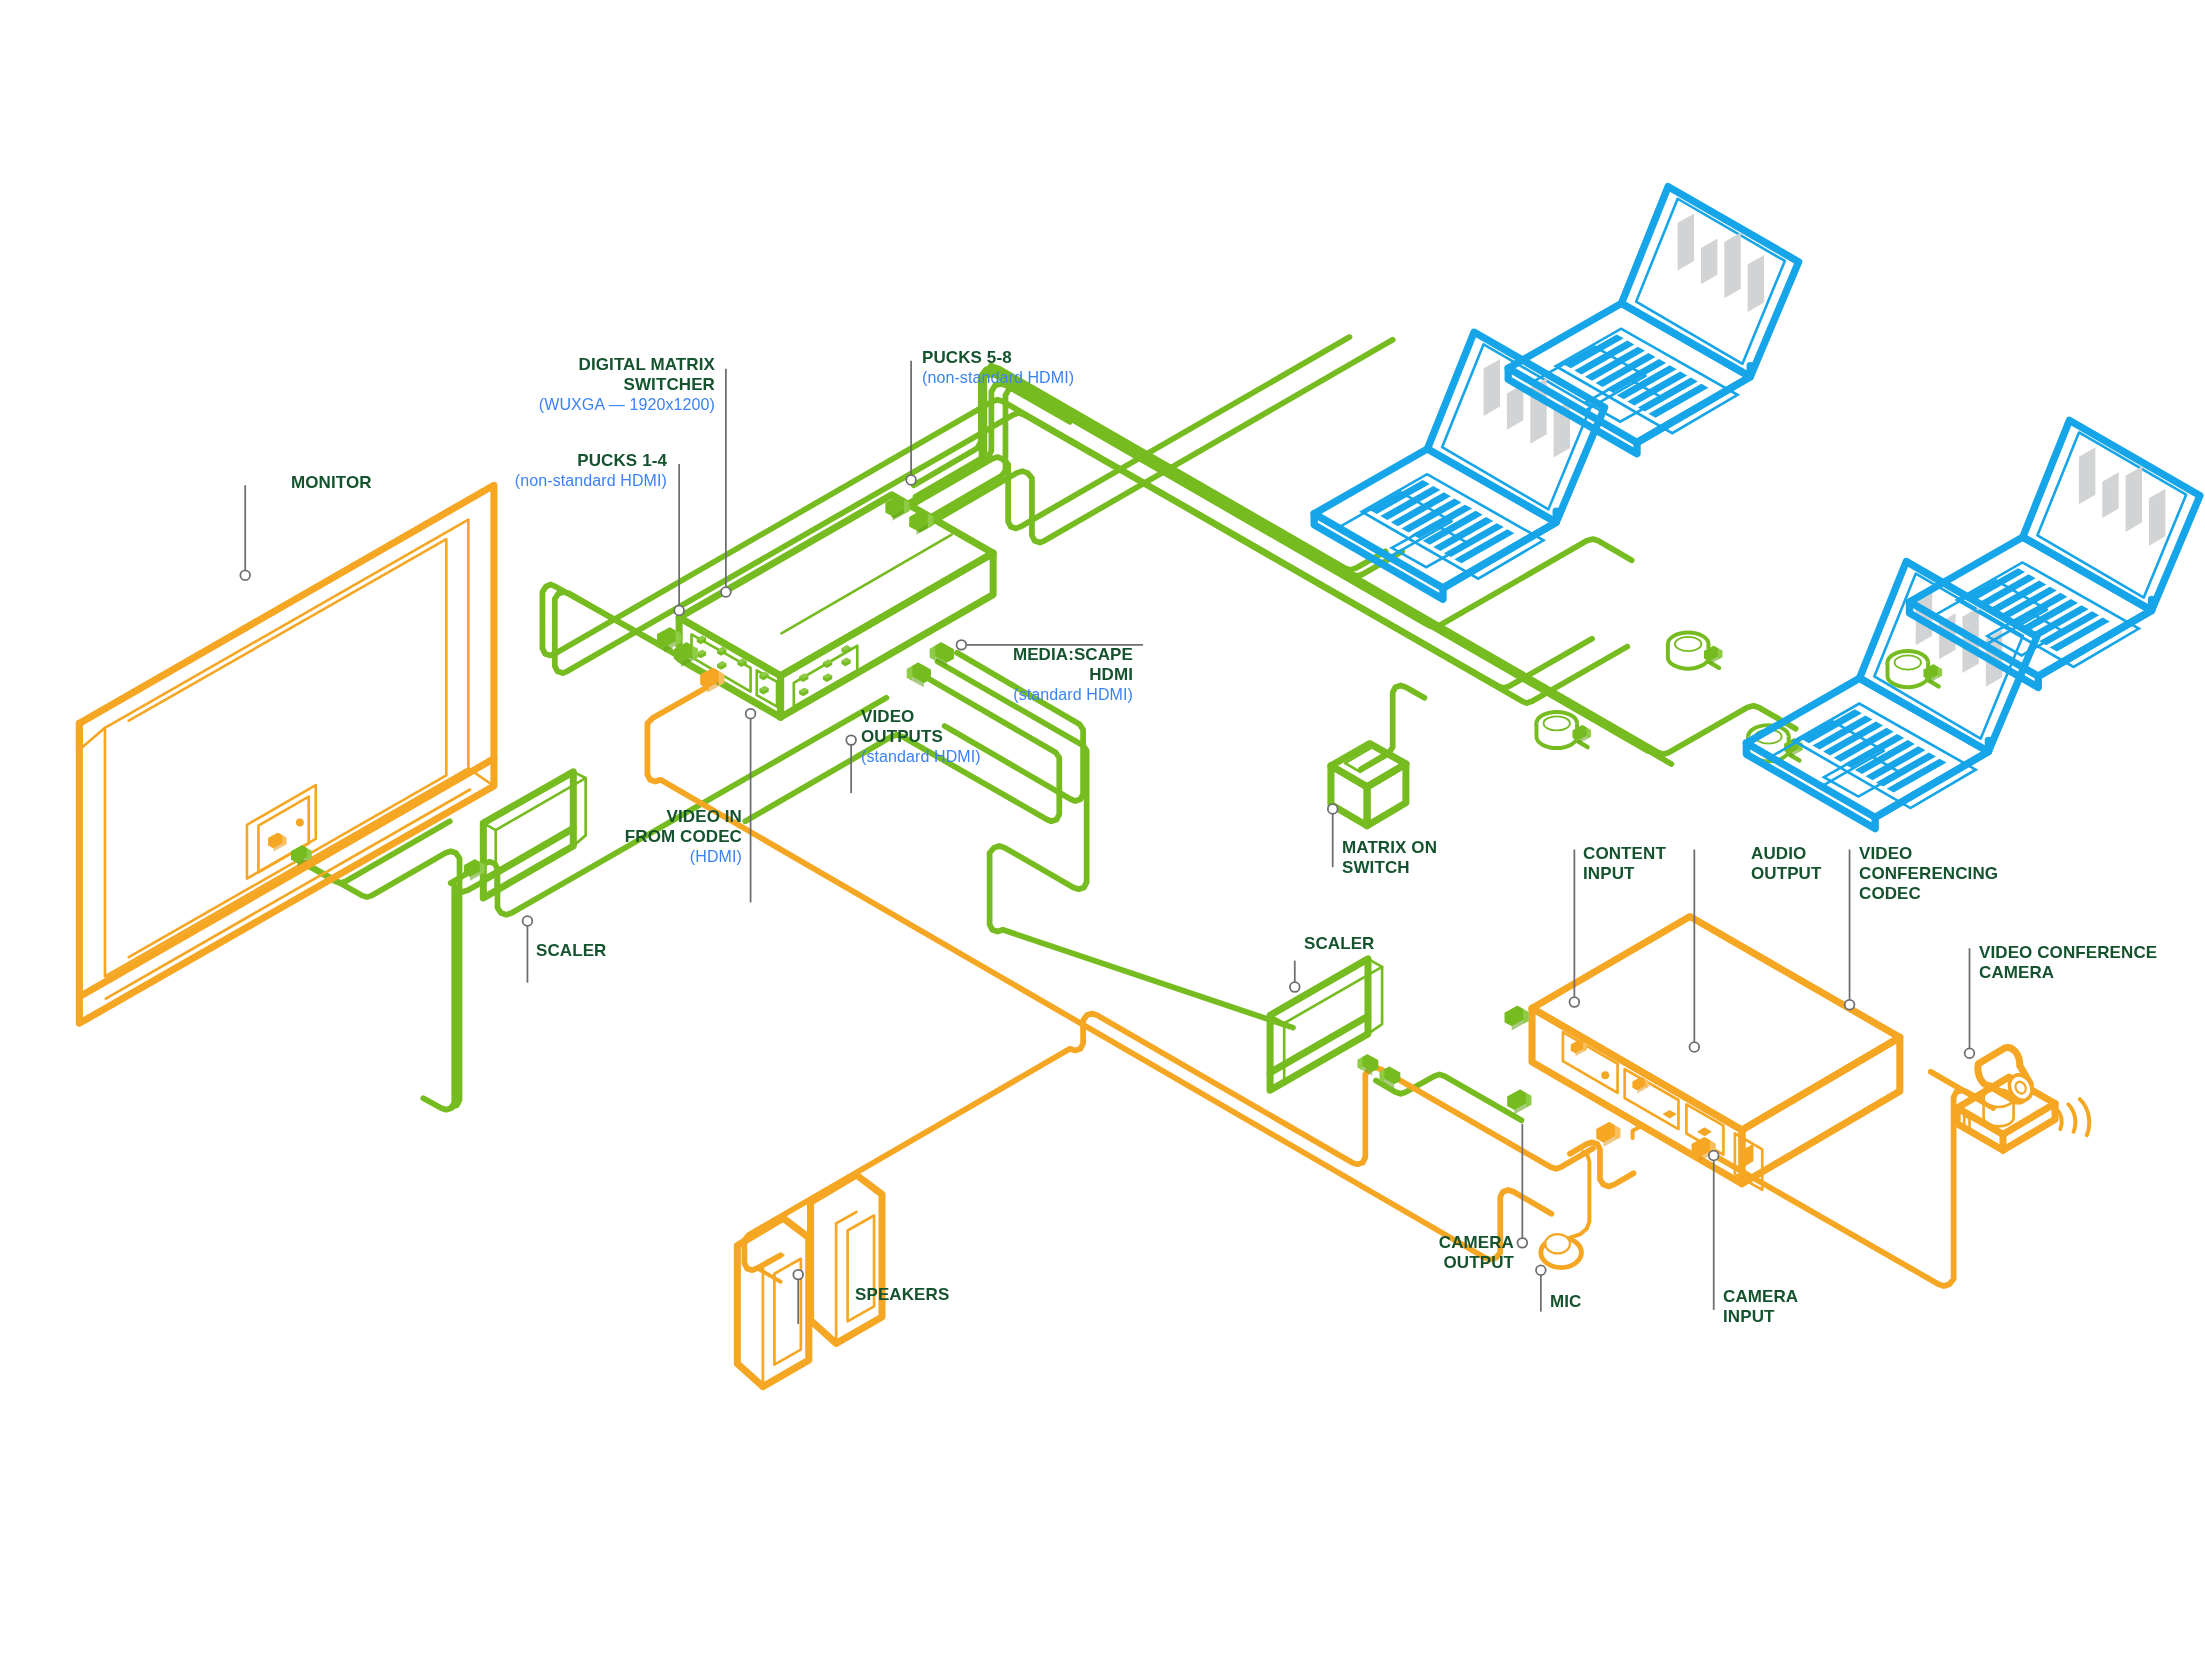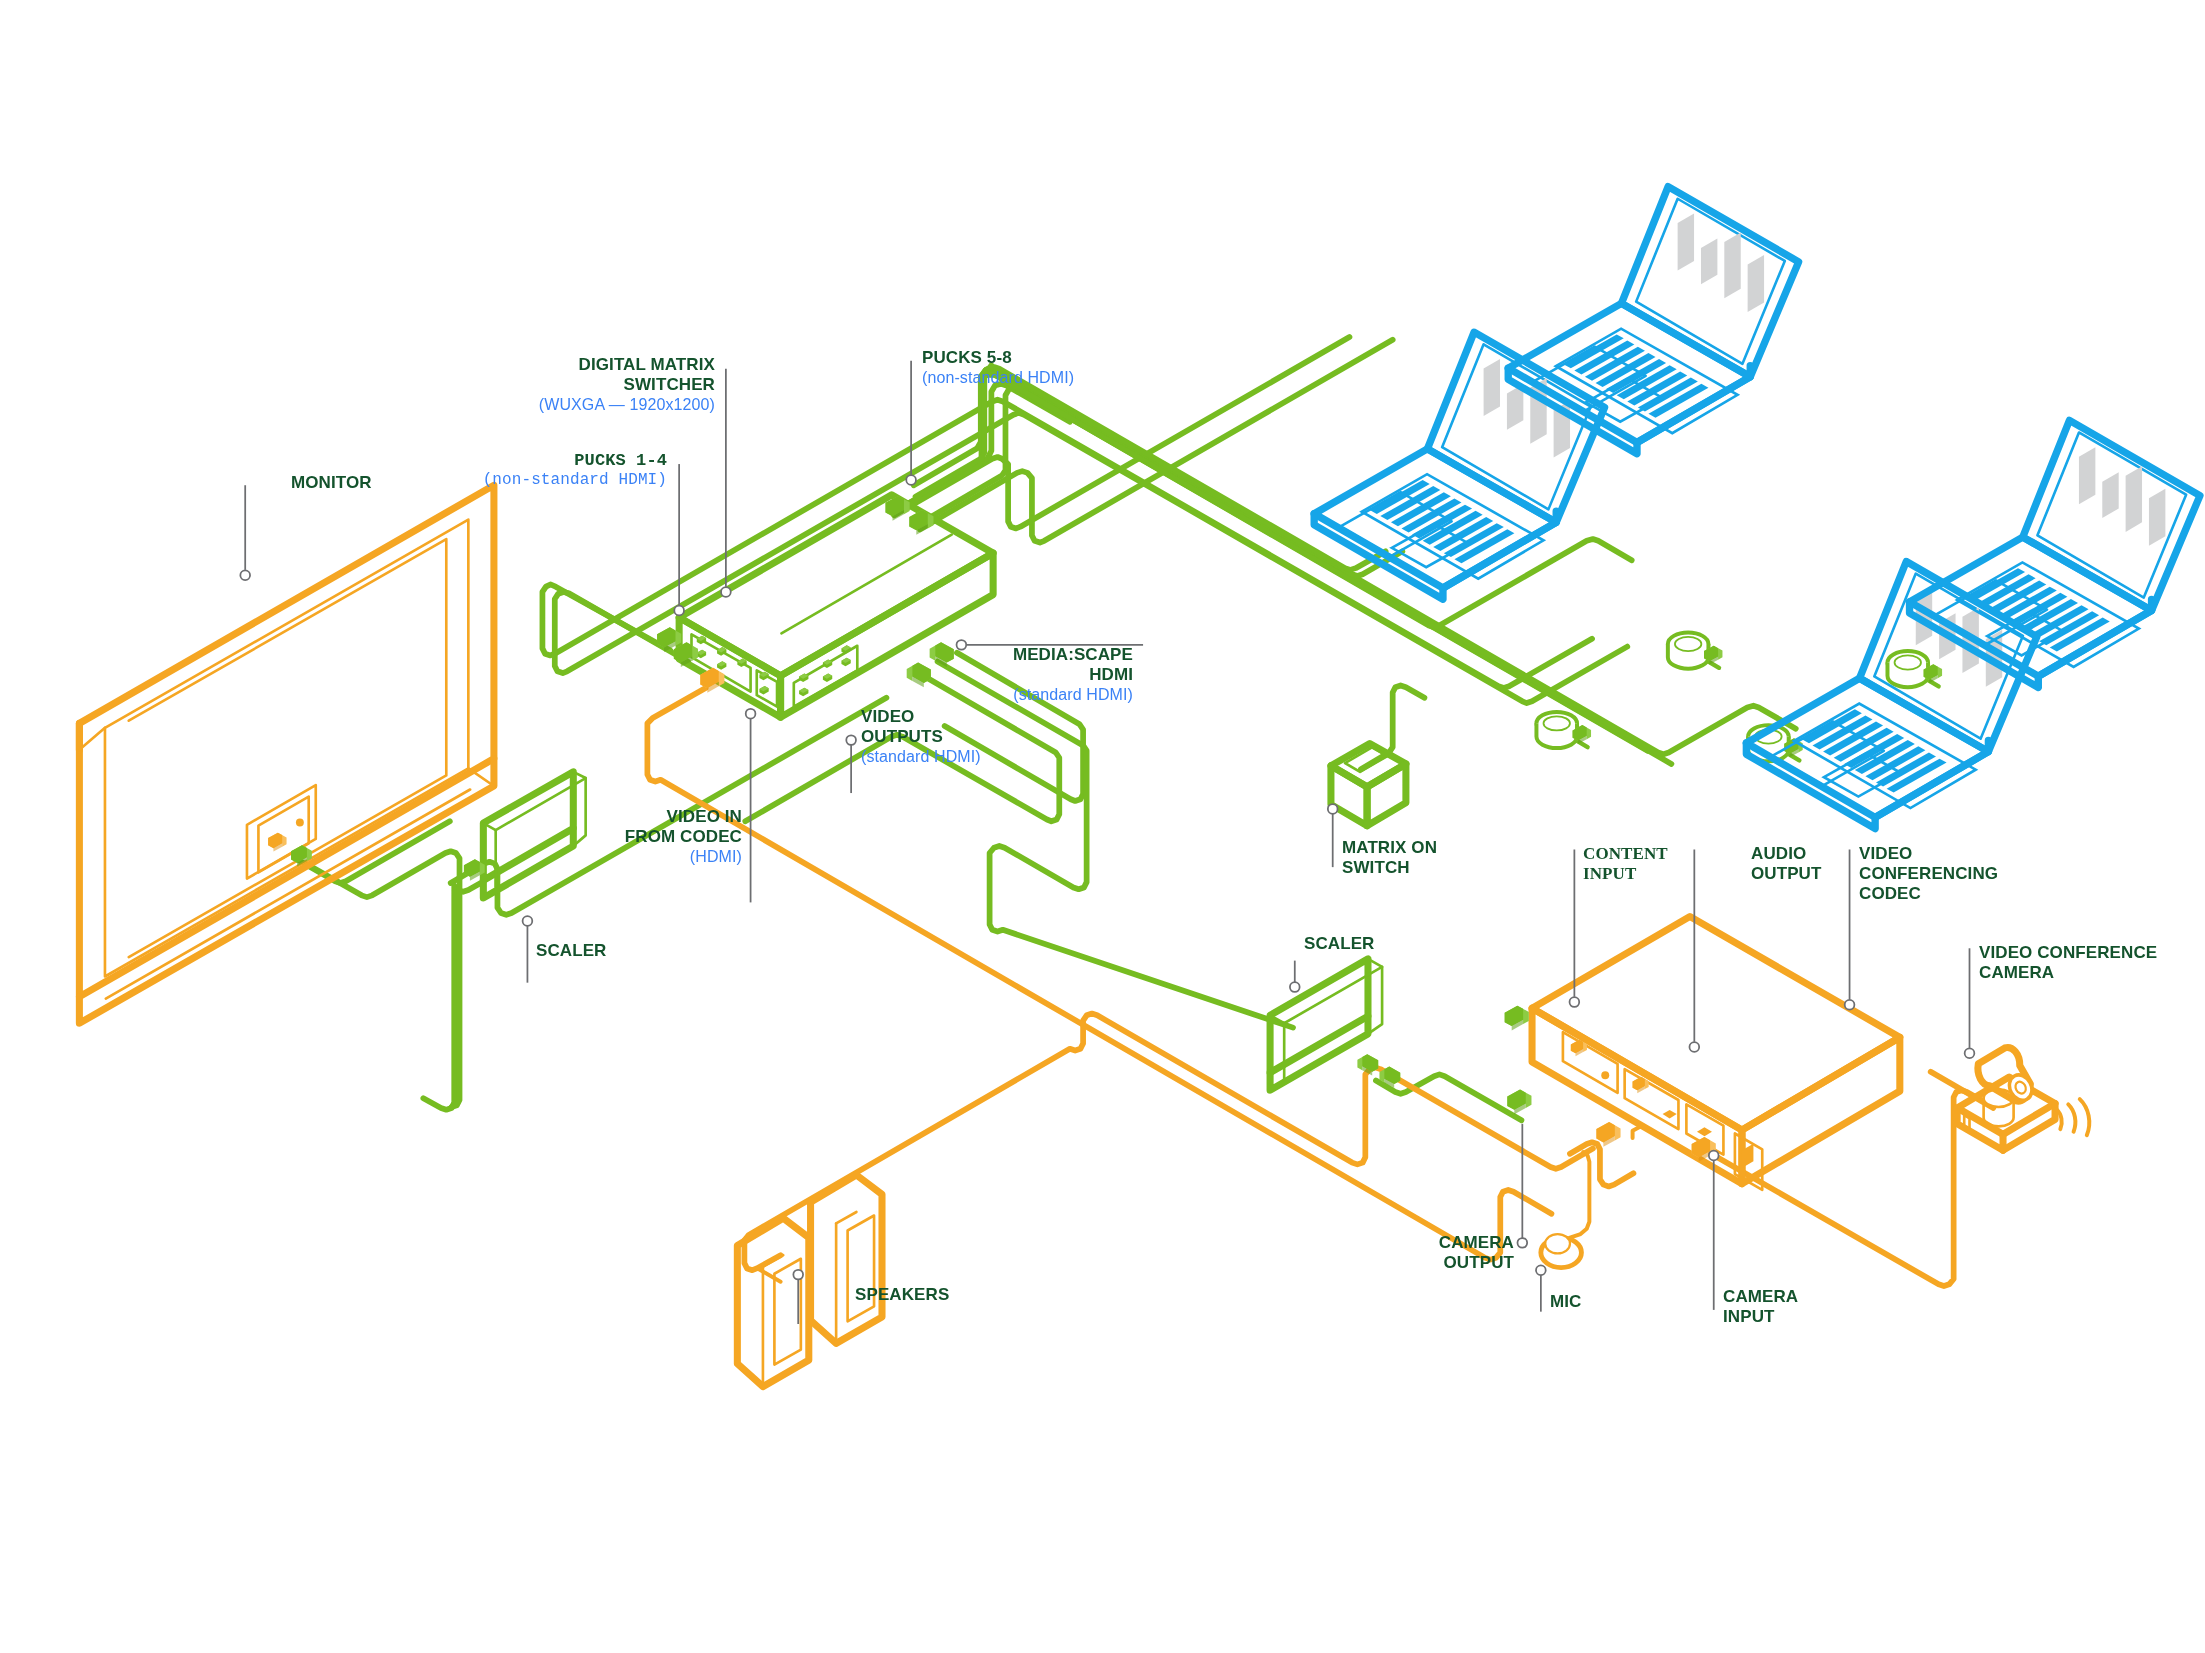--- a/index.html
+++ b/index.html
@@ -553,21 +553,21 @@
 <div class="lbl left" style="left:255px; top:473px; width:185px;margin-left:36px;">
   <div class="ttl">MONITOR</div>
 </div>
 
 <div class="lbl right" style="left:459px; top:355px; width:256px;">
   <div class="ttl">DIGITAL MATRIX
 SWITCHER</div>
   <div class="sub">(WUXGA — 1920x1200)</div>
 </div>
 
-<div class="lbl right" style="left:441px; top:451px; width:226px;font-family:Liberation Mono, monospace;">
+<div class="lbl right" style="left:441px; top:451px; width:226px;">
   <div class="ttl">PUCKS 1-4</div>
   <div class="sub">(non-standard HDMI)</div>
 </div>
 
 <div class="lbl left" style="left:922px; top:348px; width:229px;">
   <div class="ttl">PUCKS 5-8</div>
   <div class="sub">(non-standard HDMI)</div>
 </div>
 
 <div class="lbl right" style="left:970px; top:645px; width:163px;">
@@ -598,21 +598,21 @@
 
 <div class="lbl left" style="left:1342px; top:838px; width:146px;">
   <div class="ttl">MATRIX ON
 SWITCH</div>
 </div>
 
 <div class="lbl left" style="left:1304px; top:934px; width:132px;">
   <div class="ttl">SCALER</div>
 </div>
 
-<div class="lbl left" style="left:1583px; top:844px; width:132px;font-family:Liberation Serif, serif;">
+<div class="lbl left" style="left:1583px; top:844px; width:132px;">
   <div class="ttl">CONTENT
 INPUT</div>
 </div>
 
 <div class="lbl left" style="left:1703px; top:844px; width:132px;margin-left:48px;">
   <div class="ttl">AUDIO
 OUTPUT</div>
 </div>
 
 <div class="lbl left" style="left:1859px; top:844px; width:176px;">

